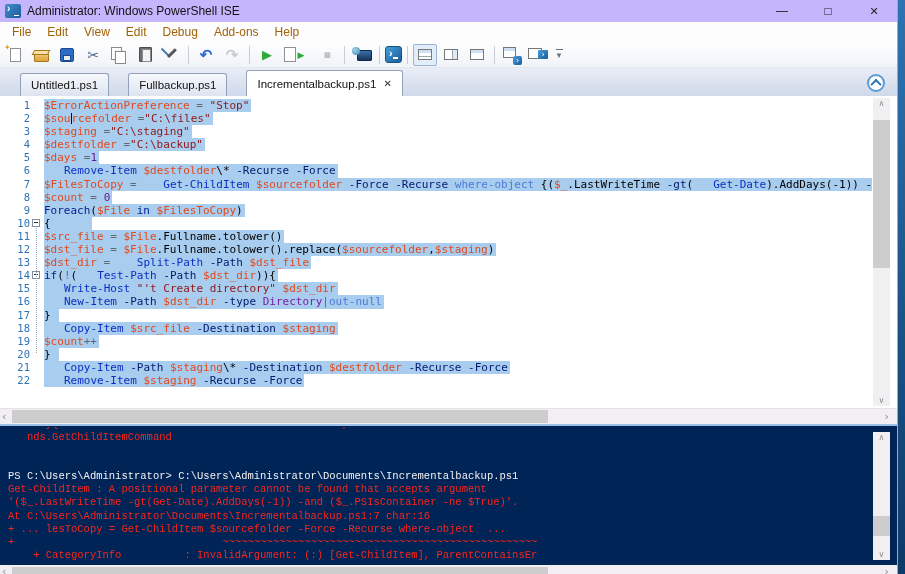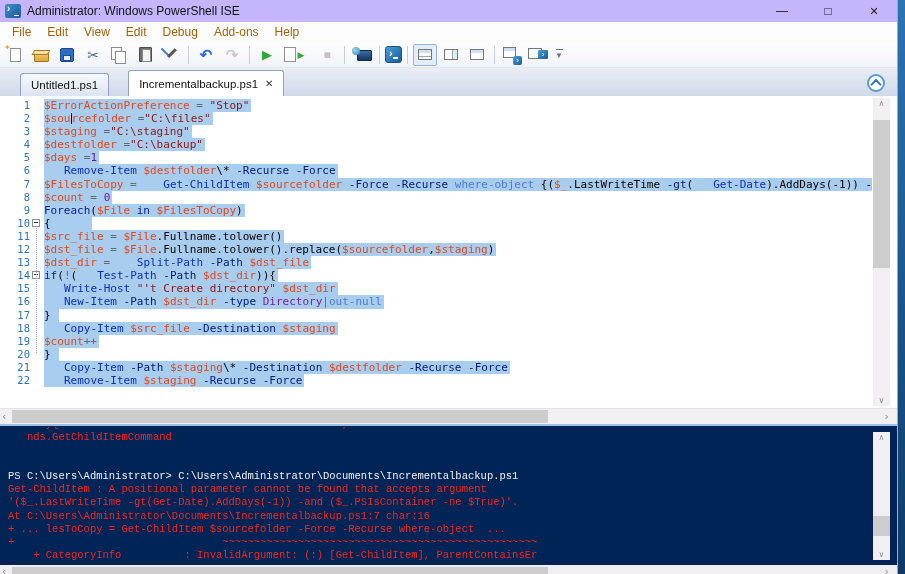--- a/index.html
+++ b/index.html
@@ -161,20 +161,23 @@
       <span class="tbtn i-new-powershell-tab"></span>
       <span class="tbtn i-show-script-in-new-window"></span>
       <span class="tbtn i-toolbar-overflow">▾</span>
     </div>
 
   <div id="tabrow">
     <div id="tabs" style="display:flex;align-items:flex-end;">
         <div class="tab">
           <span class="tab-label">Untitled1.ps1</span>
         </div>
+        <div class="tab">
+          <span class="tab-label">Fullbackup.ps1</span>
+        </div>
         <div class="tab active">
           <span class="tab-label">Incrementalbackup.ps1</span>
           <span class="tab-close">✕</span>
         </div>
       </div>
     <span id="collapse-btn"></span>
   </div>
 
   <div id="editor">
     <div id="code"><div class="cl"><span class="ln">1</span><span class="gut"></span><span class="sel"><span class="tok-v">$ErrorActionPreference</span><span class="tok-o"> = </span><span class="tok-s">"Stop"</span></span></div><div class="cl"><span class="ln">2</span><span class="gut"></span><span class="sel"><span class="tok-v">$sou</span><span class="caret"></span><span class="tok-v">rcefolder</span><span class="tok-o"> =</span><span class="tok-s">"C:\files"</span></span></div><div class="cl"><span class="ln">3</span><span class="gut"></span><span class="sel"><span class="tok-v">$staging</span><span class="tok-o"> =</span><span class="tok-s">"C:\staging"</span></span></div><div class="cl"><span class="ln">4</span><span class="gut"></span><span class="sel"><span class="tok-v">$destfolder</span><span class="tok-o"> =</span><span class="tok-s">"C:\backup"</span></span></div><div class="cl"><span class="ln">5</span><span class="gut"></span><span class="sel"><span class="tok-v">$days</span><span class="tok-o"> =</span><span class="tok-n">1</span></span></div><div class="cl"><span class="ln">6</span><span class="gut"></span><span class="sel"><span class="tok-c">Remove-Item</span><span class="tok-x"> </span><span class="tok-v">$destfolder</span><span class="tok-x">\*</span><span class="tok-p"> -Recurse</span><span class="tok-p"> -Force</span></span></div><div class="cl"><span class="ln">7</span><span class="gut"></span><span class="sel"><span class="tok-v">$FilesToCopy</span><span class="tok-o"> = </span><span class="tok-c">Get-ChildItem</span><span class="tok-x"> </span><span class="tok-v">$sourcefolder</span><span class="tok-p"> -Force</span><span class="tok-p"> -Recurse</span><span class="tok-c2"> where-object</span><span class="tok-x"> {(</span><span class="tok-v">$_</span><span class="tok-x">.LastWriteTime </span><span class="tok-p">-gt</span><span class="tok-x">(</span><span class="tok-c">Get-Date</span><span class="tok-x">).AddDays(-1)) -and (</span><span class="tok-v">$_</span></span></div><div class="cl"><span class="ln">8</span><span class="gut"></span><span class="sel"><span class="tok-v">$count</span><span class="tok-o"> = </span><span class="tok-n">0</span></span></div><div class="cl"><span class="ln">9</span><span class="gut"></span><span class="sel"><span class="tok-k">Foreach</span><span class="tok-x">(</span><span class="tok-v">$File</span><span class="tok-k"> in </span><span class="tok-v">$FilesToCopy</span><span class="tok-x">)</span></span></div><div class="cl"><span class="ln">10</span><span class="gut"><span class="fbox"></span></span><span class="sel"><span class="tok-x">{      </span></span></div><div class="cl"><span class="ln">11</span><span class="gut"></span><span class="sel"><span class="tok-v">$src_file</span><span class="tok-o"> = </span><span class="tok-v">$File</span><span class="tok-x">.Fullname.tolower()</span></span></div><div class="cl"><span class="ln">12</span><span class="gut"></span><span class="sel"><span class="tok-v">$dst_file</span><span class="tok-o"> = </span><span class="tok-v">$File</span><span class="tok-x">.Fullname.tolower().replace(</span><span class="tok-v">$sourcefolder</span><span class="tok-x">,</span><span class="tok-v">$staging</span><span class="tok-x">)</span></span></div><div class="cl"><span class="ln">13</span><span class="gut"></span><span class="sel"><span class="tok-v">$dst_dir</span><span class="tok-o"> = </span><span class="tok-c">Split-Path</span><span class="tok-p"> -Path</span><span class="tok-x"> </span><span class="tok-v">$dst_file</span></span></div><div class="cl"><span class="ln">14</span><span class="gut"><span class="fbox"></span></span><span class="sel"><span class="tok-k">if</span><span class="tok-x">(</span><span class="tok-o">!</span><span class="tok-x">(</span><span class="tok-c">Test-Path</span><span class="tok-p"> -Path</span><span class="tok-x"> </span><span class="tok-v">$dst_dir</span><span class="tok-x">)){</span></span></div><div class="cl"><span class="ln">15</span><span class="gut"></span><span class="sel"><span class="tok-c">Write-Host</span><span class="tok-s"> "'t Create directory"</span><span class="tok-x"> </span><span class="tok-v">$dst_dir</span></span></div><div class="cl"><span class="ln">16</span><span class="gut"></span><span class="sel"><span class="tok-c">New-Item</span><span class="tok-p"> -Path</span><span class="tok-x"> </span><span class="tok-v">$dst_dir</span><span class="tok-p"> -type</span><span class="tok-t"> Directory</span><span class="tok-o">|</span><span class="tok-c2">out-null</span></span></div><div class="cl"><span class="ln">17</span><span class="gut"></span><span class="sel"><span class="tok-x">} </span></span></div><div class="cl"><span class="ln">18</span><span class="gut"></span><span class="sel"><span class="tok-c">Copy-Item</span><span class="tok-x"> </span><span class="tok-v">$src_file</span><span class="tok-p"> -Destination</span><span class="tok-x"> </span><span class="tok-v">$staging</span></span></div><div class="cl"><span class="ln">19</span><span class="gut"></span><span class="sel"><span class="tok-v">$count</span><span class="tok-o">++</span></span></div><div class="cl"><span class="ln">20</span><span class="gut"></span><span class="sel"><span class="tok-x">} </span></span></div><div class="cl"><span class="ln">21</span><span class="gut"></span><span class="sel"><span class="tok-c">Copy-Item</span><span class="tok-p"> -Path</span><span class="tok-x"> </span><span class="tok-v">$staging</span><span class="tok-x">\*</span><span class="tok-p"> -Destination</span><span class="tok-x"> </span><span class="tok-v">$destfolder</span><span class="tok-p"> -Recurse</span><span class="tok-p"> -Force</span></span></div><div class="cl"><span class="ln">22</span><span class="gut"></span><span class="sel"><span class="tok-c">Remove-Item</span><span class="tok-x"> </span><span class="tok-v">$staging</span><span class="tok-p"> -Recurse</span><span class="tok-p"> -Force</span></span></div></div>

